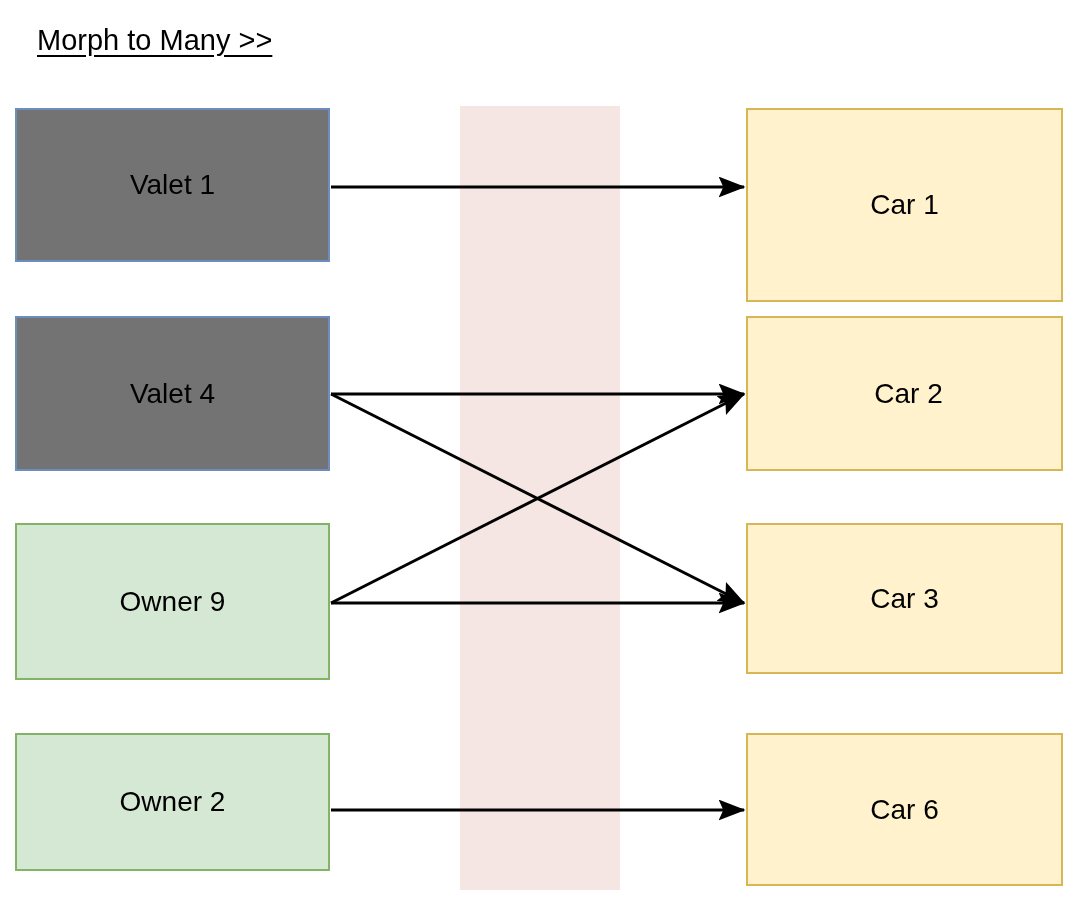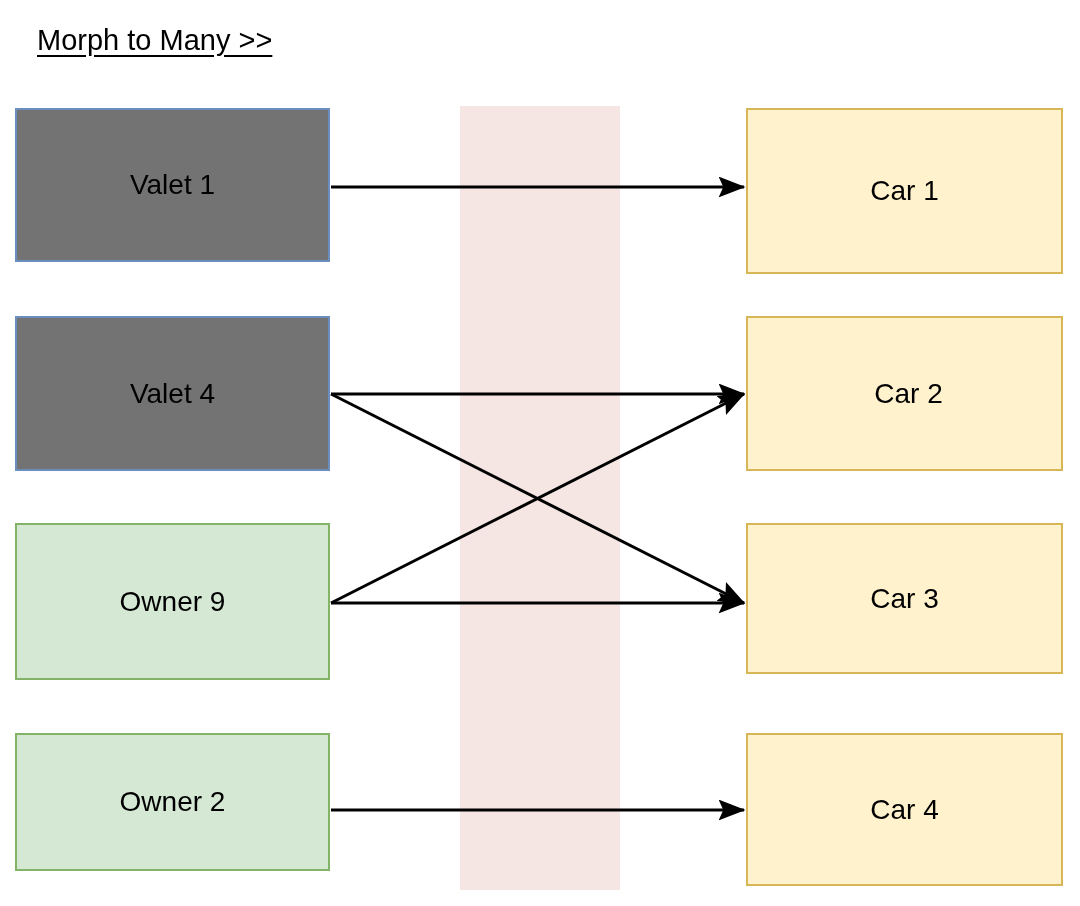--- a/index.html
+++ b/index.html
@@ -98,27 +98,27 @@
         <span>Valet 4</span>
       </div>
       <div class="node green" style="left: 15px; top: 523px; width: 315px; height: 157px;">
         <span>Owner 9</span>
       </div>
       <div class="node green" style="left: 15px; top: 733px; width: 315px; height: 138px;">
         <span>Owner 2</span>
       </div>
     </div>
   <div id="right-column">
-      <div class="node yellow" style="left: 746px; top: 108px; width: 317px; height: 166px; text-align: center;">
+      <div class="node yellow" style="left: 746px; top: 108px; width: 317px; height: 194px; text-align: center;">
         <span>Car 1</span>
       </div>
       <div class="node yellow" style="left: 746px; top: 316px; width: 317px; height: 155px; padding-left: 8px;">
         <span>Car 2</span>
       </div>
       <div class="node yellow" style="left: 746px; top: 523px; width: 317px; height: 151px;">
         <span>Car 3</span>
       </div>
       <div class="node yellow" style="left: 746px; top: 733px; width: 317px; height: 153px;">
-        <span>Car 4</span>
+        <span>Car 6</span>
       </div>
     </div>
 
 </div>
 
 </body></html>

